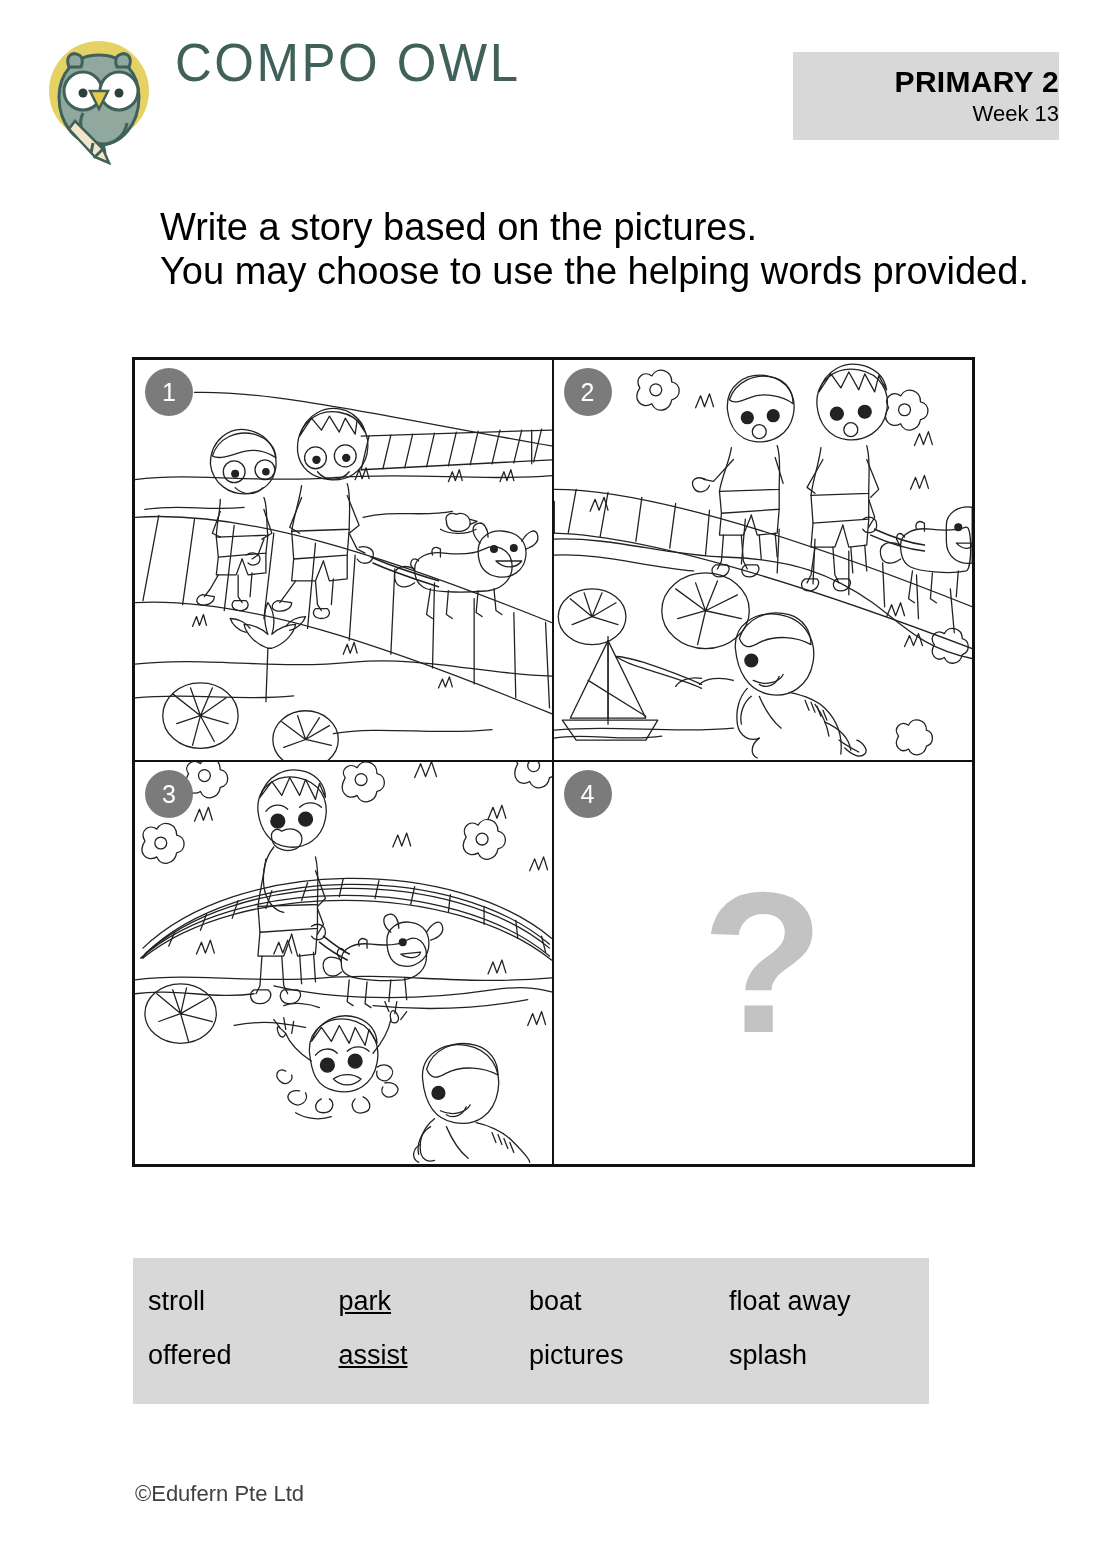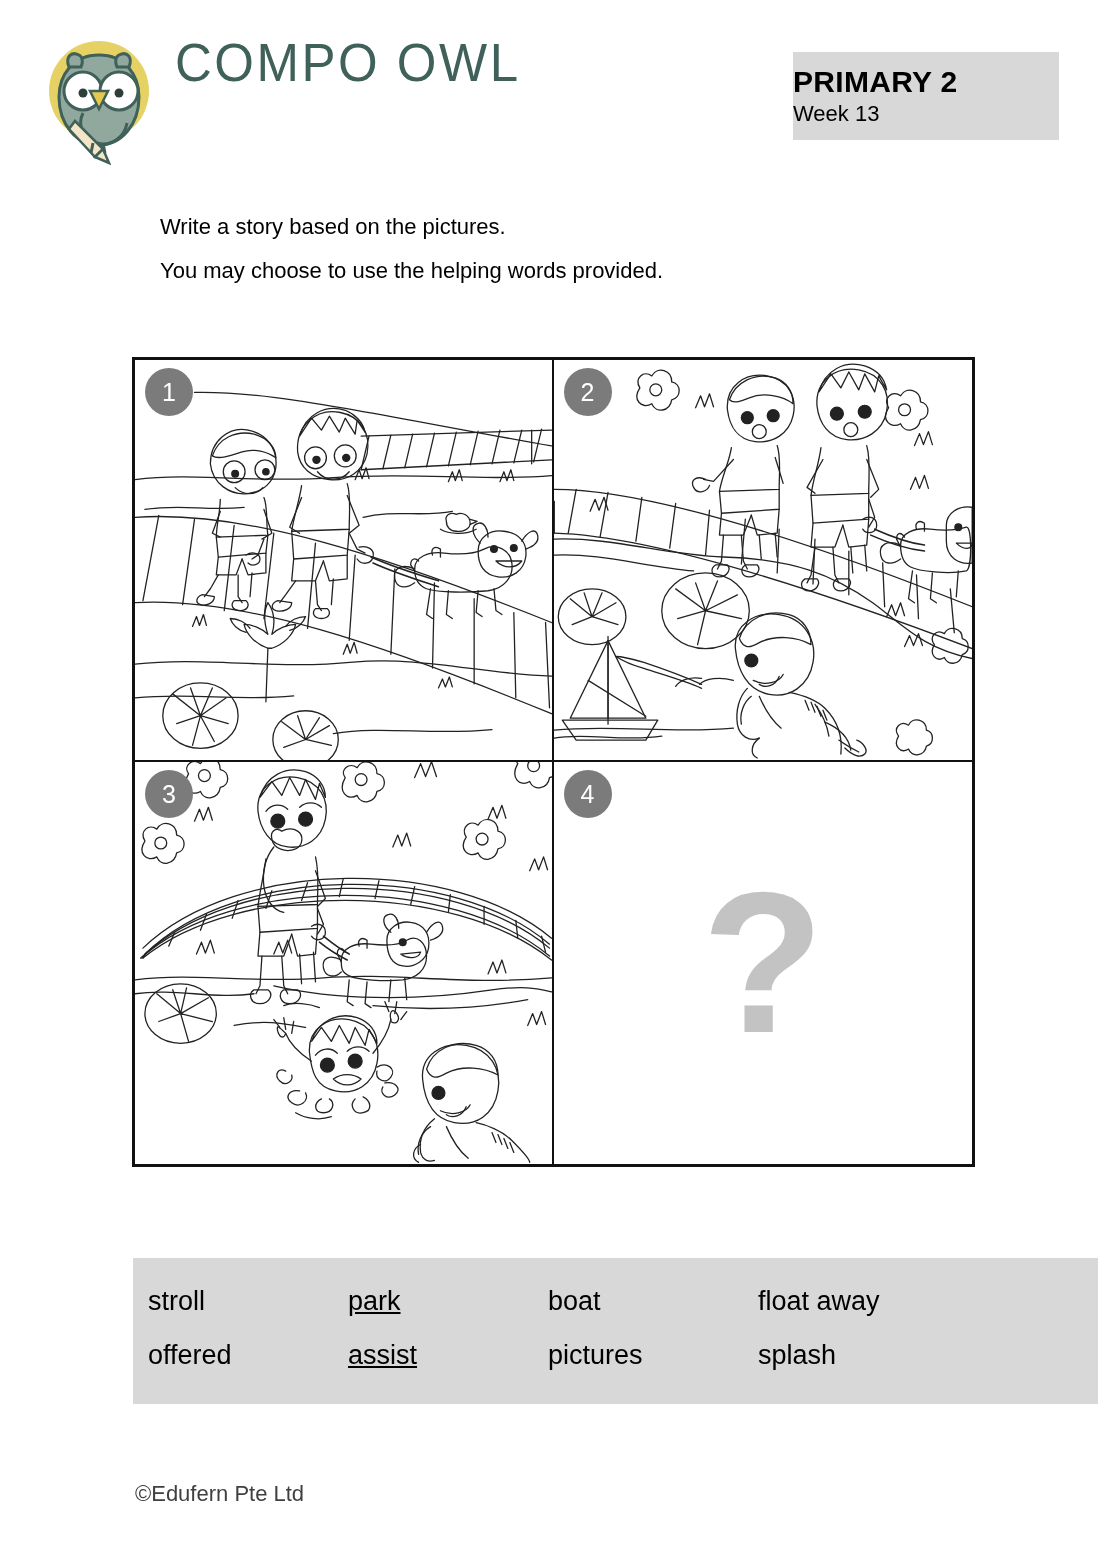--- a/index.html
+++ b/index.html
@@ -40,21 +40,21 @@
     transform: scaleY(1.04);
   }
 
   .level-badge {
     position: absolute;
     left: 793px; top: 52px;
     width: 266px; height: 88px;
     background: #d8d8d8;
     display: flex;
     flex-direction: column;
-    align-items: flex-start;
+    align-items: flex-end;
     justify-content: center;
   }
   .level-badge .lvl {
     font-size: 30px;
     font-weight: bold;
     color: #000;
     letter-spacing: 0.3px;
     line-height: 1.1;
   }
   .level-badge .wk {
@@ -65,21 +65,21 @@
   }
 
   
   .instructions {
     position: absolute;
     left: 160px; top: 205px;
     width: 880px;
   }
   .instructions p {
     margin: 0;
-    font-size: 22px;
+    font-size: 38px;
     line-height: 44px;
     color: #000;
     white-space: nowrap;
   }
 
   
   .picture-grid {
     position: absolute;
     left: 132px; top: 357px;
     width: 843px; height: 810px;
@@ -124,21 +124,21 @@
     color: #c3c3c3;
     font-weight: bold;
     font-family: "Liberation Sans", sans-serif;
     line-height: 1;
   }
 
   
   .word-bank {
     position: absolute;
     left: 133px; top: 1258px;
-    width: 965px; height: 146px;
+    width: 796px; height: 146px;
     background: #d8d8d8;
     box-sizing: border-box;
     padding: 28px 0 0 15px;
   }
   .word-row {
     display: flex;
     height: 54px;
     align-items: flex-start;
   }
   .word-cell {

